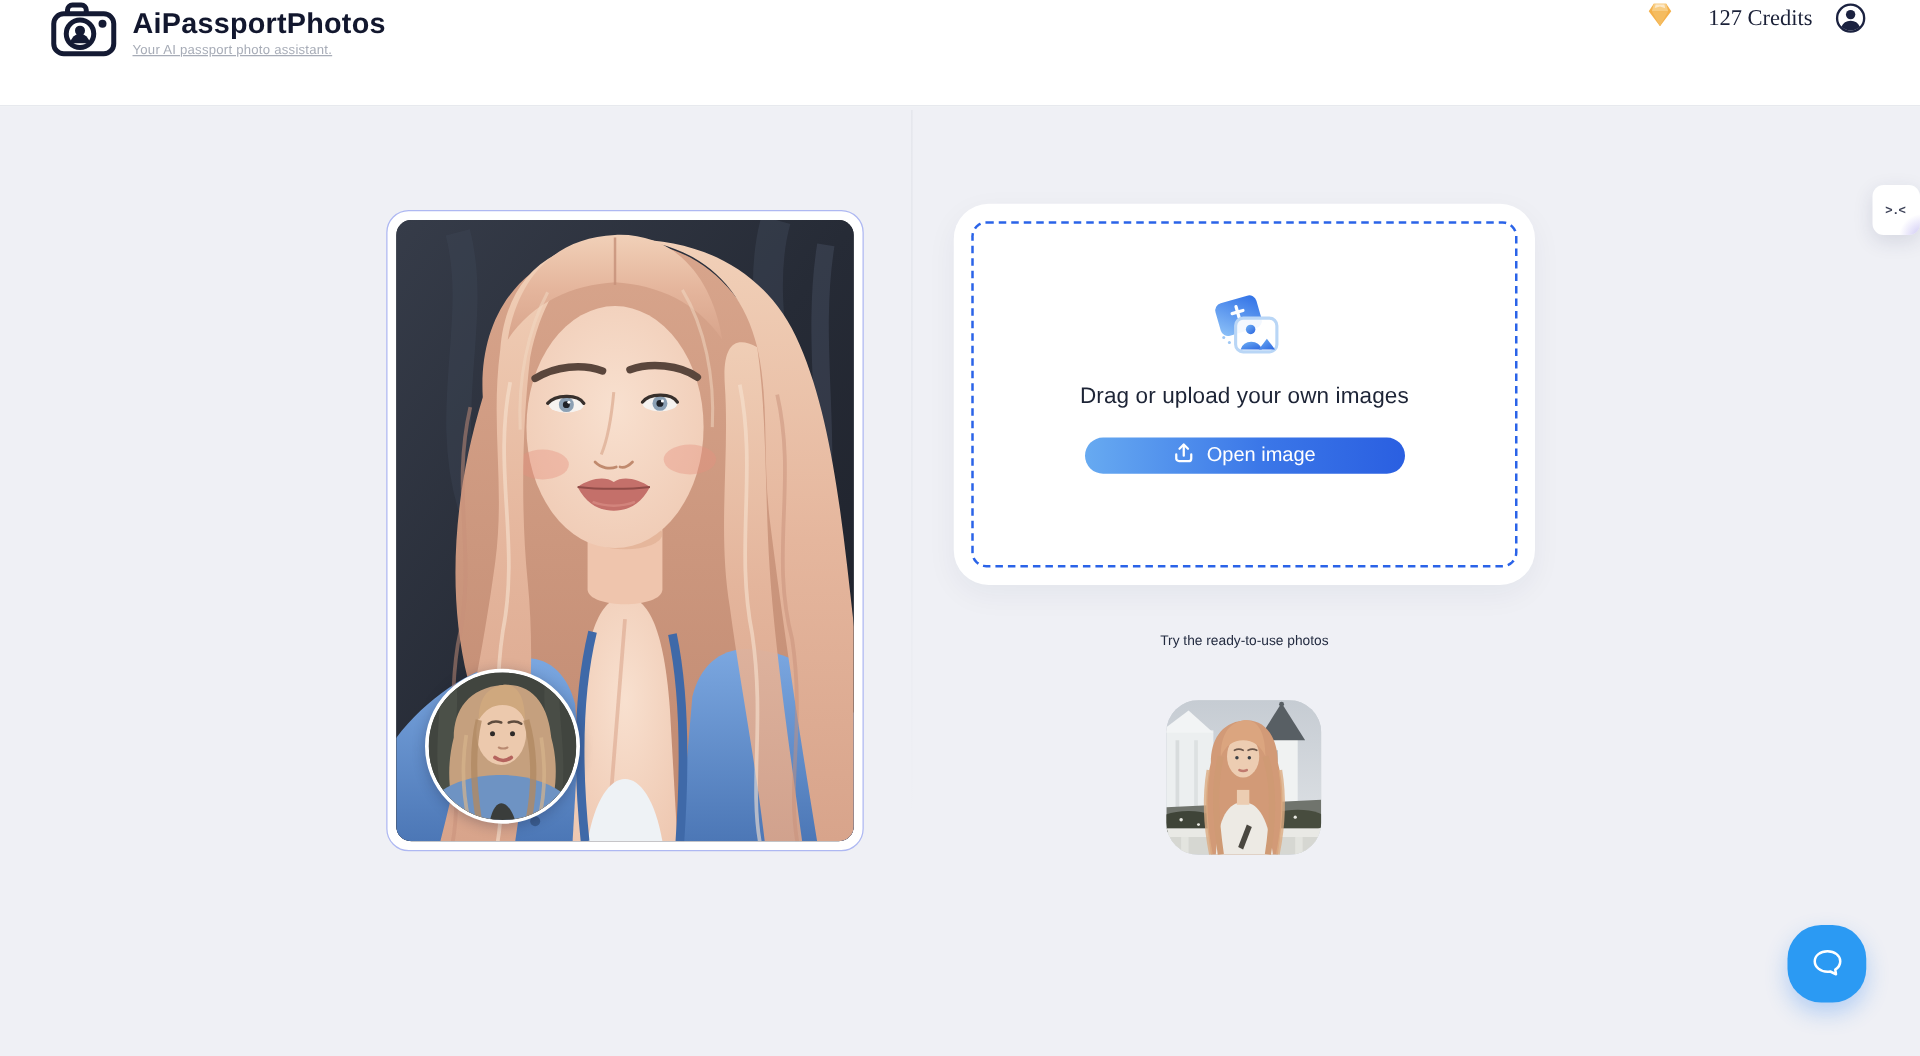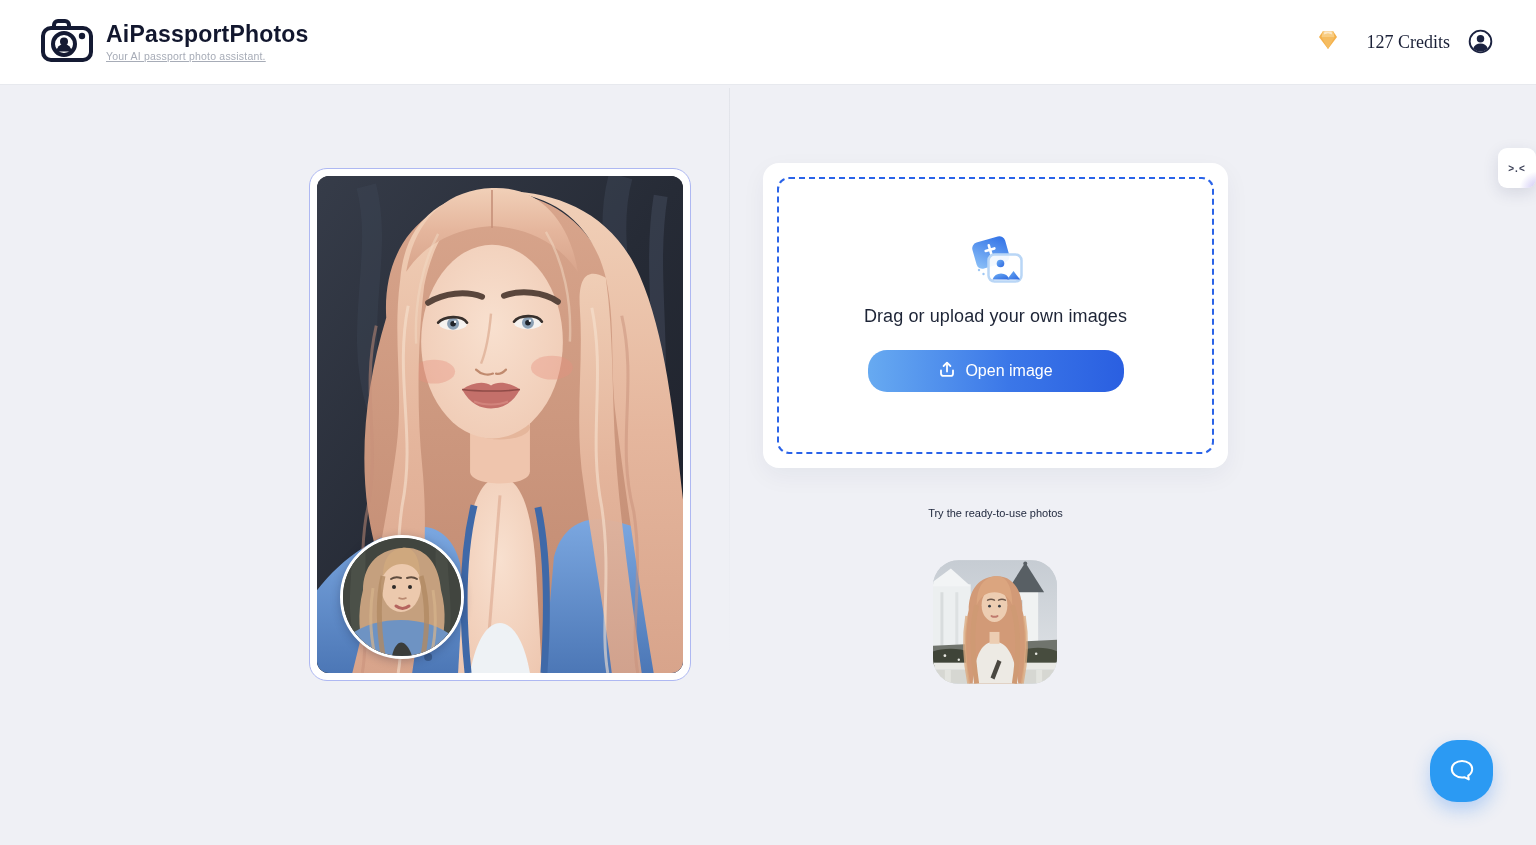--- a/index.html
+++ b/index.html
@@ -4,21 +4,21 @@
 <title>AiPassportPhotos</title>
 <style>
   * { margin:0; padding:0; box-sizing:border-box; }
   html,body { width:1536px; height:845px; overflow:hidden; }
   body { font-family:"Liberation Sans", sans-serif; background:#eff0f5; }
   .page { position:relative; width:1536px; height:845px; background:#eff0f5; }
 
   
   .header { position:absolute; top:0; left:0; width:1536px; height:85px;
             background:#ffffff; border-bottom:1px solid #e7e9ee;
-            display:flex; align-items:center; justify-content:space-between;
+            display:flex; align-items:flex-start; justify-content:space-between;
             padding:0 42px 0 40px; z-index:5; }
   .brand { display:flex; align-items:center; gap:12px; cursor:pointer; }
   .brand-name { font-size:23px; font-weight:800; color:#12172e; letter-spacing:.2px; line-height:1.1; }
   .brand-tagline { font-size:10.5px; color:#a7acb7; margin-top:3px; letter-spacing:.2px;text-decoration:underline; }
   .header-right { display:flex; align-items:center; gap:18px; }
   .credits { display:flex; align-items:center; gap:26px; cursor:pointer;
              font-family:"Liberation Serif", serif; font-size:18px; color:#1b2138; }
   .account-btn { width:26px; height:26px; border:none; background:none; cursor:pointer; padding:0; display:flex; }
 
   
@@ -31,28 +31,28 @@
   .inset { position:absolute; left:23px; top:359px; width:124px; height:124px;
            border-radius:50%; border:3px solid #ffffff; overflow:hidden;
            box-shadow:0 2px 10px rgba(20,25,50,.28); background:#41453f; }
   .inset svg { display:block; width:100%; height:100%; }
 
   .divider { position:absolute; left:729px; top:88px; width:1px; height:575px;
              background:linear-gradient(to bottom,#e2e4ea 0%,#e6e8ee 55%,rgba(230,232,238,0) 100%); }
 
   
   .upload-card { position:absolute; left:763px; top:163px; width:465px; height:305px;
-                 background:#ffffff; border-radius:16px;
+                 background:#ffffff; border-radius:28px;
                  box-shadow:0 8px 24px rgba(25,35,70,.05); z-index:2; }
   .dropzone { position:absolute; left:14px; top:14px; right:14px; bottom:14px;
               border:2px dashed #2a63e8; border-radius:12px;
               display:flex; flex-direction:column; align-items:center; cursor:pointer; }
   .icon-cluster { margin-top:54px; width:58px; height:54px; }
   .drop-text { margin-top:19px; font-size:18px; font-weight:500; color:#1d2436; letter-spacing:.1px; }
-  .open-btn { margin-top:23px; width:256px; height:42px; border:none; border-radius:19px;
+  .open-btn { margin-top:23px; width:256px; height:29px; border:none; border-radius:19px;
               background:linear-gradient(90deg,#67aaf1 0%,#3b77e8 55%,#2a5fe1 100%);
               color:#ffffff; font-size:16px; font-weight:500; font-family:inherit;
               display:flex; align-items:center; justify-content:center; gap:9px; cursor:pointer; }
 
   .samples-heading { position:absolute; left:763px; top:507px; width:465px; text-align:center;
                      font-size:11px; font-weight:500; color:#232b40; }
   .sample-thumb { position:absolute; left:933px; top:560px; width:124px; height:124px;
                   border:none; padding:0; border-radius:26px; overflow:hidden;
                   cursor:pointer; background:#cdd2d8; }
   .sample-thumb svg { display:block; width:100%; height:100%; }

